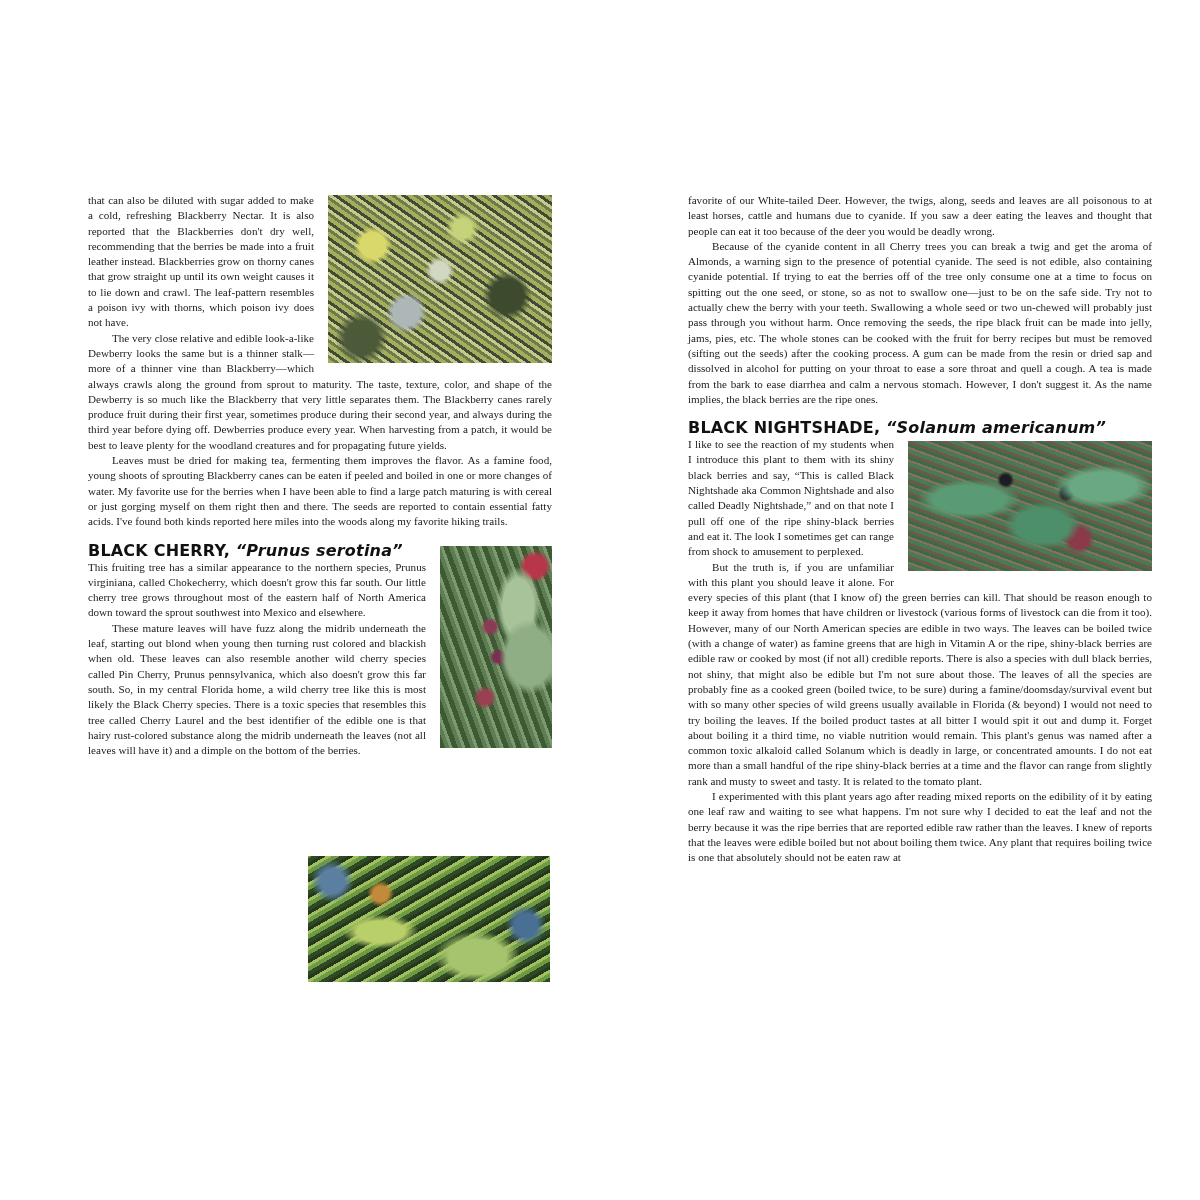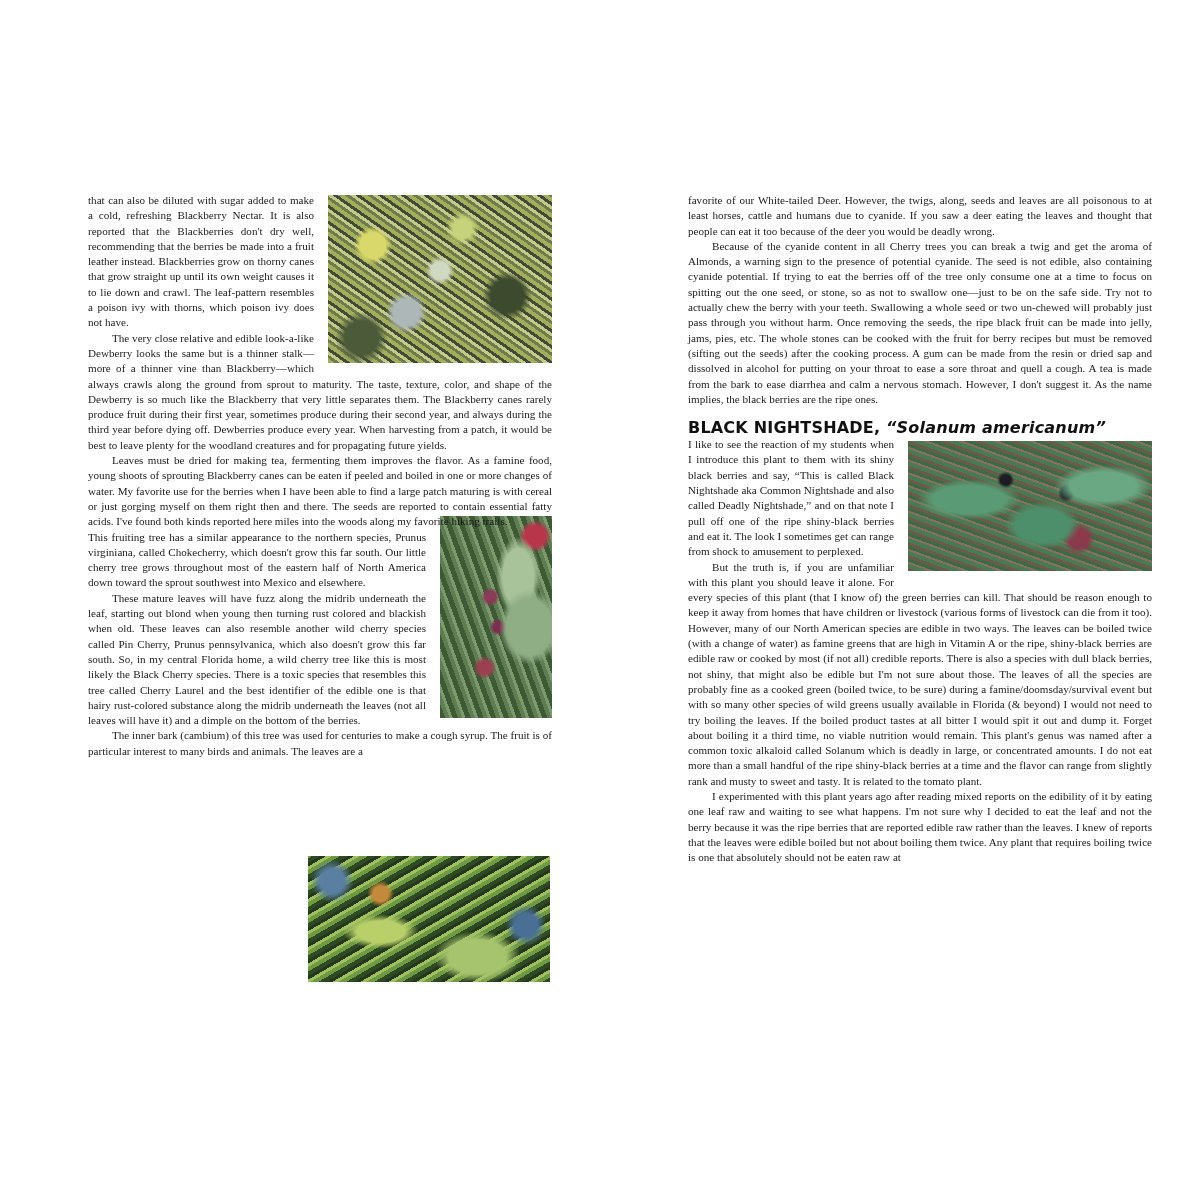--- a/index.html
+++ b/index.html
@@ -59,24 +59,26 @@
 </head>
 <body>
 
 <div class="page left">
   <div class="body">
     <div class="photo photo-blackberry" style="width:224px;height:168px;margin-top:2px;margin-bottom:6px;" title="Blackberry foliage"></div>
     <p class="noind">that can also be diluted with sugar added to make a cold, refreshing Blackberry Nectar. It is also reported that the Blackberries don't dry well, recommending that the berries be made into a fruit leather instead. Blackberries grow on thorny canes that grow straight up until its own weight causes it to lie down and crawl. The leaf-pattern resembles a poison ivy with thorns, which poison ivy does not have.</p>
     <p>The very close relative and edible look-a-like Dewberry looks the same but is a thinner stalk—more of a thinner vine than Blackberry—which always crawls along the ground from sprout to maturity. The taste, texture, color, and shape of the Dewberry is so much like the Blackberry that very little separates them. The Blackberry canes rarely produce fruit during their first year, sometimes produce during their second year, and always during the third year before dying off. Dewberries produce every year. When harvesting from a patch, it would be best to leave plenty for the woodland creatures and for propagating future yields.</p>
     <p>Leaves must be dried for making tea, fermenting them improves the flavor. As a famine food, young shoots of sprouting Blackberry canes can be eaten if peeled and boiled in one or more changes of water. My favorite use for the berries when I have been able to find a large patch maturing is with cereal or just gorging myself on them right then and there. The seeds are reported to contain essential fatty acids. I've found both kinds reported here miles into the woods along my favorite hiking trails.</p>
 
+    <div class="heading">
+      <span>BLACK CHERRY, </span><span class="sci">“Prunus serotina”</span>
+    </div>
     <div class="photo photo-cherry1" style="width:112px;height:202px;margin-top:-14px;margin-bottom:8px;" title="Black cherry berries and leaves"></div>
     <p class="noind">This fruiting tree has a similar appearance to the northern species, Prunus virginiana, called Chokecherry, which doesn't grow this far south. Our little cherry tree grows throughout most of the eastern half of North America down toward the sprout southwest into Mexico and elsewhere.</p>
     <p>These mature leaves will have fuzz along the midrib underneath the leaf, starting out blond when young then turning rust colored and blackish when old. These leaves can also resemble another wild cherry species called Pin Cherry, Prunus pennsylvanica, which also doesn't grow this far south. So, in my central Florida home, a wild cherry tree like this is most likely the Black Cherry species. There is a toxic species that resembles this tree called Cherry Laurel and the best identifier of the edible one is that hairy rust-colored substance along the midrib underneath the leaves (not all leaves will have it) and a dimple on the bottom of the berries.</p>
-    <p>The inner bark (cambium) of this tree was used for centuries to make a cough syrup. The fruit is of particular interest to many birds and animals. The leaves are a</p>
   </div>
   <div class="photo-block photo-cherry2" style="left:260px;top:670px;width:242px;height:126px;" title="Black cherry branch"></div>
 </div>
 
 <div class="page right">
   <div class="body">
     <p class="noind">favorite of our White-tailed Deer. However, the twigs, along, seeds and leaves are all poisonous to at least horses, cattle and humans due to cyanide. If you saw a deer eating the leaves and thought that people can eat it too because of the deer you would be deadly wrong.</p>
     <p>Because of the cyanide content in all Cherry trees you can break a twig and get the aroma of Almonds, a warning sign to the presence of potential cyanide. The seed is not edible, also containing cyanide potential. If trying to eat the berries off of the tree only consume one at a time to focus on spitting out the one seed, or stone, so as not to swallow one—just to be on the safe side. Try not to actually chew the berry with your teeth. Swallowing a whole seed or two un-chewed will probably just pass through you without harm. Once removing the seeds, the ripe black fruit can be made into jelly, jams, pies, etc. The whole stones can be cooked with the fruit for berry recipes but must be removed (sifting out the seeds) after the cooking process. A gum can be made from the resin or dried sap and dissolved in alcohol for putting on your throat to ease a sore throat and quell a cough. A tea is made from the bark to ease diarrhea and calm a nervous stomach. However, I don't suggest it. As the name implies, the black berries are the ripe ones.</p>
 
     <div class="heading">

